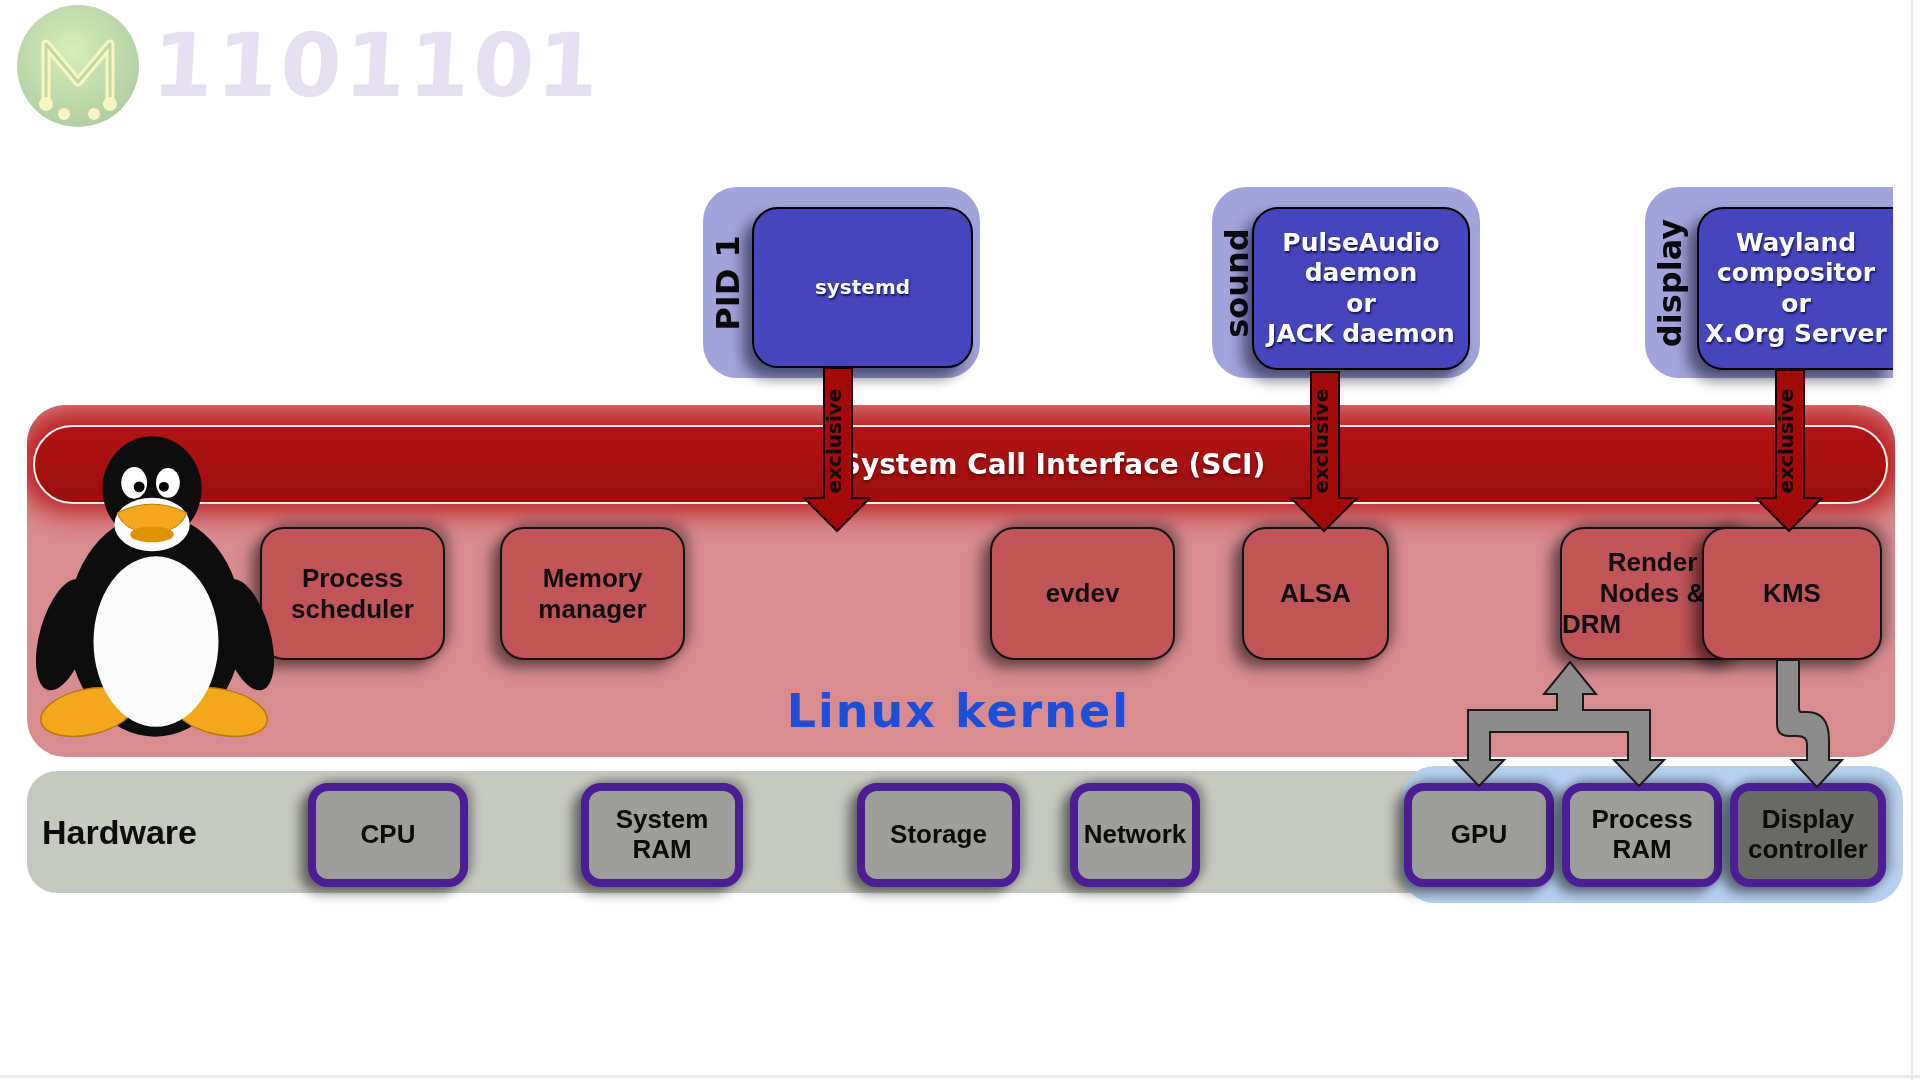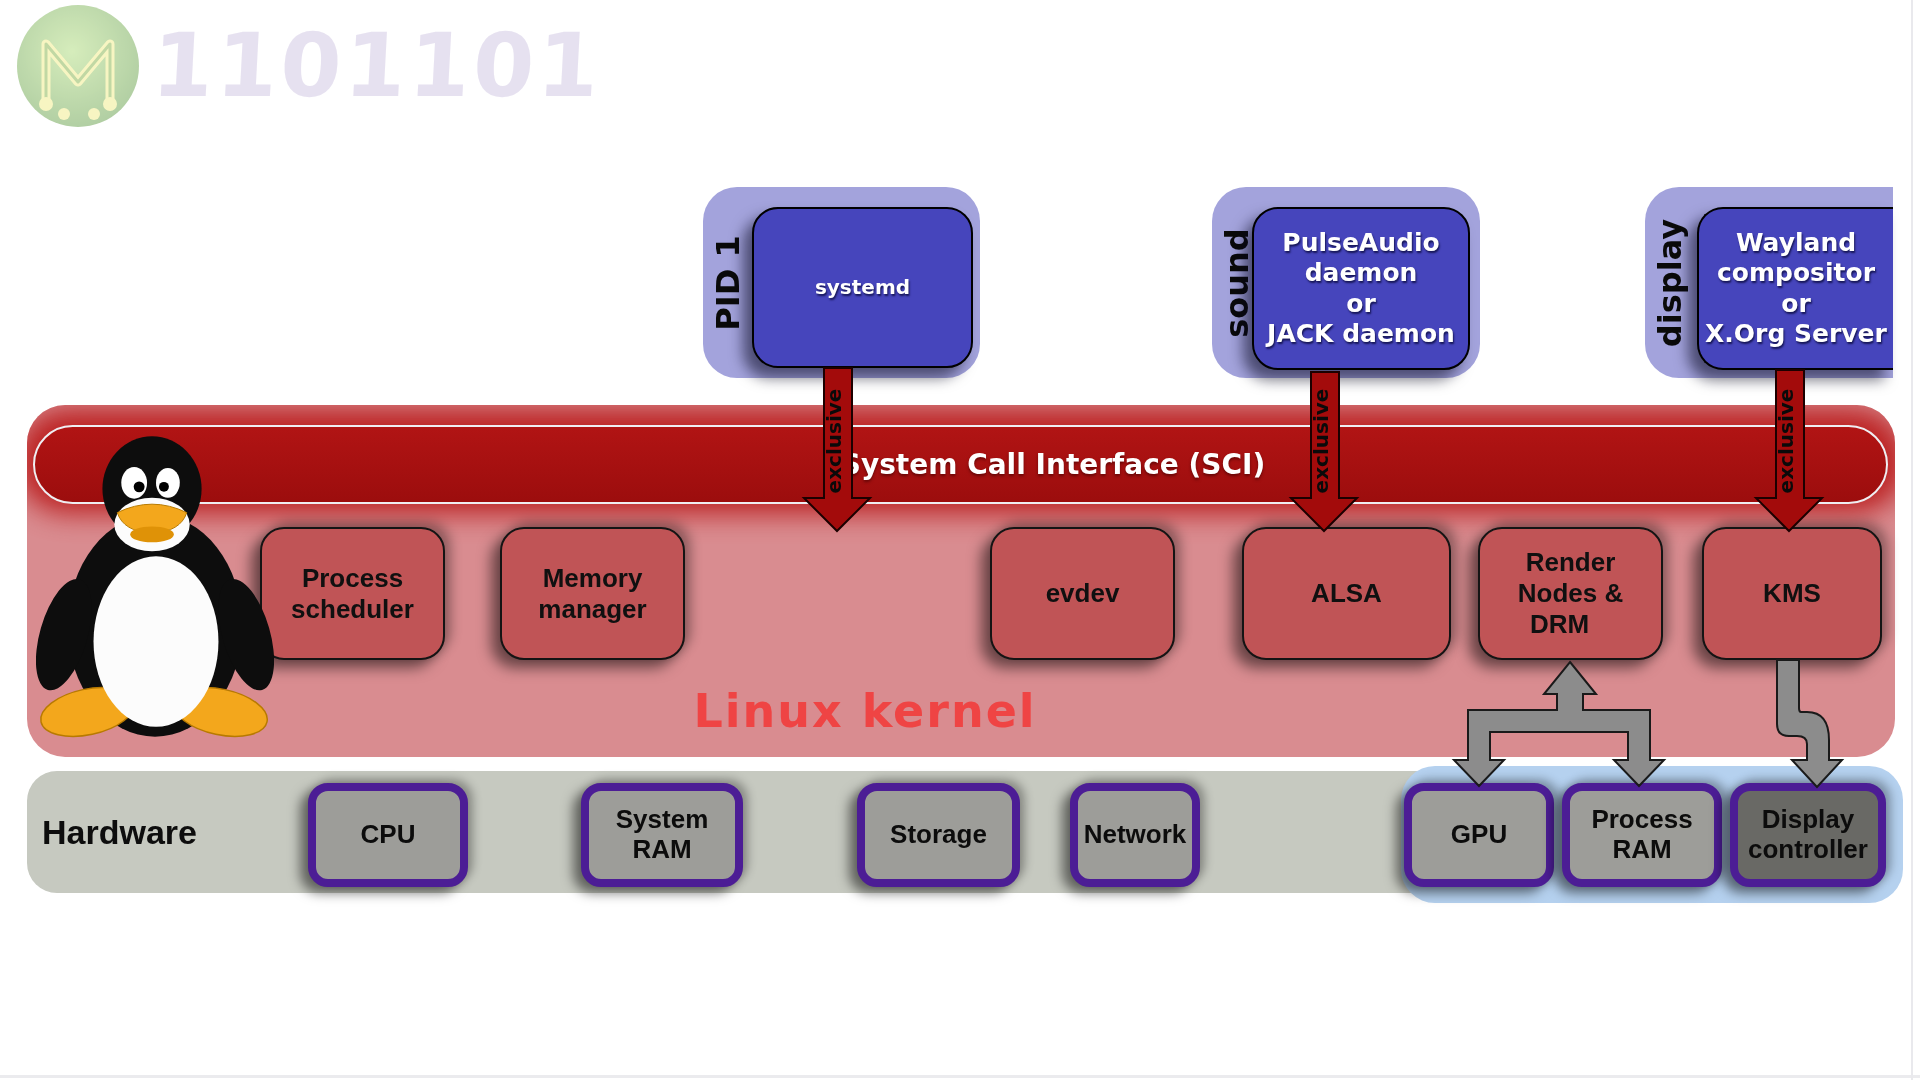--- a/index.html
+++ b/index.html
@@ -12,29 +12,29 @@
   
   .pink-panel{position:absolute;left:27px;top:405px;width:1868px;height:352px;
               background:#d98c90;border-radius:38px;overflow:hidden;}
   .sci-glow{position:absolute;left:-10px;right:-10px;top:4px;height:104px;
             background:#b81414;border-radius:50px;filter:blur(14px);opacity:.9;}
   .sci-band{position:absolute;left:33px;top:425px;width:1851px;height:75px;
             background:linear-gradient(180deg,#b11414 0%,#9c0d0d 100%);
             border:2px solid #efeef2;border-radius:40px;display:flex;align-items:center;}
   .sci-text{width:100%;text-align:center;padding-left:185px;color:#ffffff;
             font:bold 28px "DejaVu Sans",sans-serif;text-shadow:0 2px 3px rgba(60,0,0,.6);}
-  .kernel-title{position:absolute;left:600px;top:684px;width:530px;text-align:center;
-                font:bold 46px "DejaVu Sans",sans-serif;color:#ef4444;letter-spacing:2px;}
+  .kernel-title{position:absolute;left:600px;top:684px;width:530px;text-align:right;
+                font:bold 46px "DejaVu Sans",sans-serif;color:#1d4ed8;letter-spacing:2px;}
   
   .kbox{position:absolute;top:527px;height:133px;background:#c05456;border:2px solid #141414;
         border-radius:24px;display:flex;flex-direction:column;align-items:center;justify-content:center;
         font:bold 26px "Liberation Sans",sans-serif;color:#101010;line-height:1.18;
         box-shadow:-9px 8px 14px rgba(0,0,0,.5),6px -5px 12px rgba(0,0,0,.33);box-sizing:border-box;}
   .kbox span{width:100%;text-align:center;}
-  .kbox .line-right{text-align:center;padding-right:22px;box-sizing:border-box;}
+  .kbox .line-right{text-align:left;padding-right:22px;box-sizing:border-box;}
   
   .gray-band{position:absolute;left:27px;top:771px;width:1868px;height:122px;
              background:#c6c9c0;border-radius:30px;}
   .hw-title{position:absolute;left:42px;top:813px;font:bold 34px "Liberation Sans",sans-serif;color:#0d0d0d;}
   .blue-hl{position:absolute;left:1401px;top:766px;width:502px;height:137px;
            background:#b5d1ef;border-radius:34px;}
   .hbox{position:absolute;top:783px;height:104px;background:#9d9d99;border:8px solid #4c1d95;
         border-radius:20px;display:flex;flex-direction:column;align-items:center;justify-content:center;
         font:bold 26px "Liberation Sans",sans-serif;color:#0c0c0c;line-height:1.15;
         box-shadow:-8px 6px 12px rgba(0,0,0,.5),5px -4px 10px rgba(0,0,0,.3);box-sizing:border-box;}
@@ -97,24 +97,24 @@
     <span>Memory</span>
     <span>manager</span>
   </div>
   <div class="kbox z3" style="left:260px;width:185px">
     <span>Process</span>
     <span>scheduler</span>
   </div>
   <div class="kbox z3" style="left:990px;width:185px">
     <span>evdev</span>
   </div>
-  <div class="kbox z3" style="left:1242px;width:209px">
+  <div class="kbox z3" style="left:1242px;width:147px">
     <span>ALSA</span>
   </div>
-  <div class="kbox z3" style="left:1478px;width:185px">
+  <div class="kbox z3" style="left:1560px;width:185px">
     <span>Render</span>
     <span>Nodes &amp;</span>
     <span class="line-right">DRM</span>
   </div>
   <div class="kbox z3" style="left:1702px;width:180px">
     <span>KMS</span>
   </div>
 
   <div class="gray-band z3"></div>
   <div class="blue-hl z3"></div>

